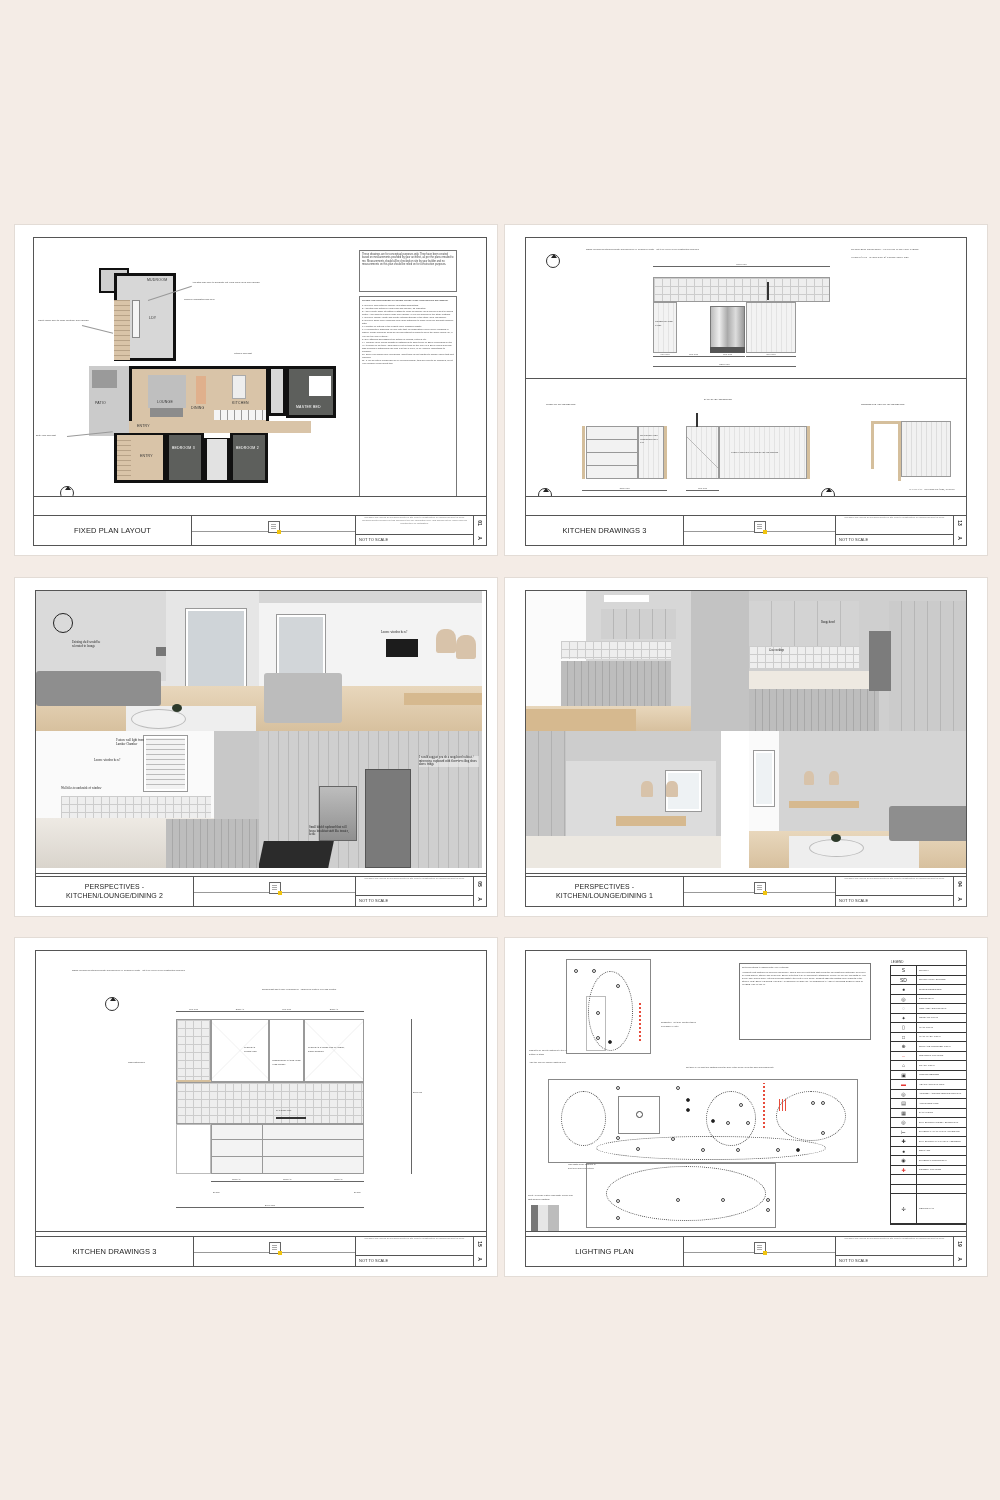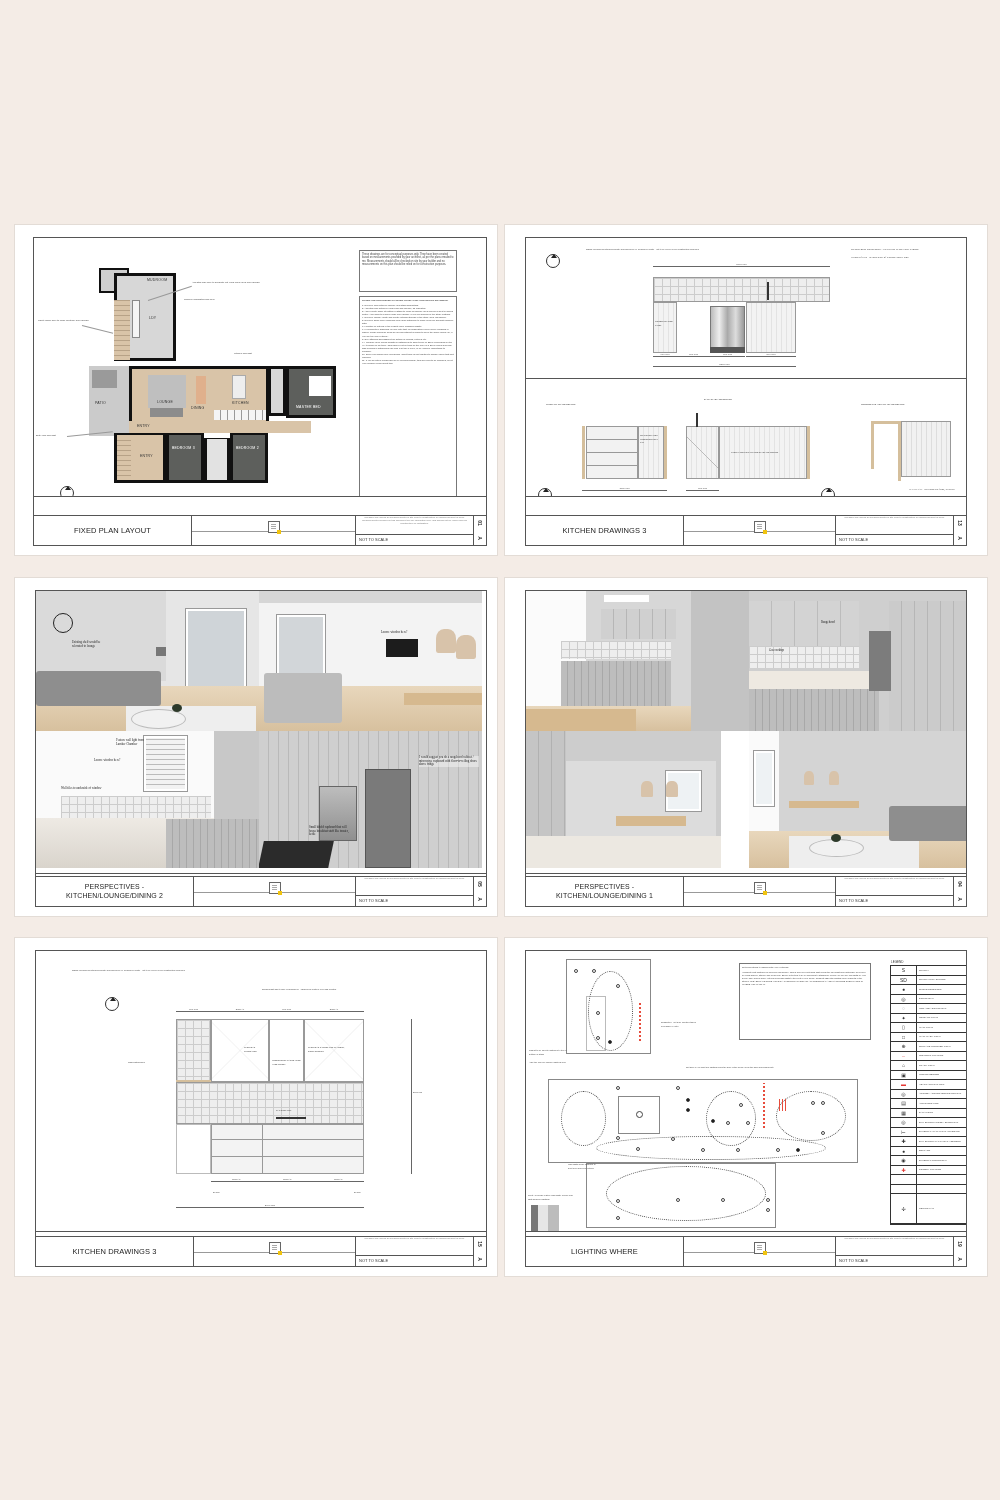--- a/index.html
+++ b/index.html
@@ -615,21 +615,21 @@
             <div class="sym"></div>
             <div class="lbl"></div>
           </div>
           <div class="legend-row" style="height: 30px;">
             <div class="sym">✣</div>
             <div class="lbl">CEILING FAN</div>
           </div>
         </div>
     </div>
     <div class="titleblock">
-      <div class="tb-title">LIGHTING WHERE</div>
+      <div class="tb-title">LIGHTING PLAN</div>
       <div class="tb-mid">
           <div class="hl"></div>
           <div class="tb-logo">
             <i></i>
           </div>
         </div>
       <div class="tb-right">
         <div class="tb-disclaimer">IMPORTANT: Check all measurements on site prior to construction or commencement of work.</div>
         <div class="tb-scale">NOT TO SCALE</div>
       </div>

